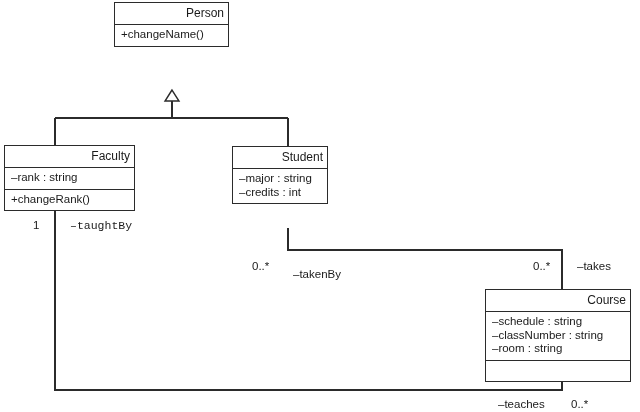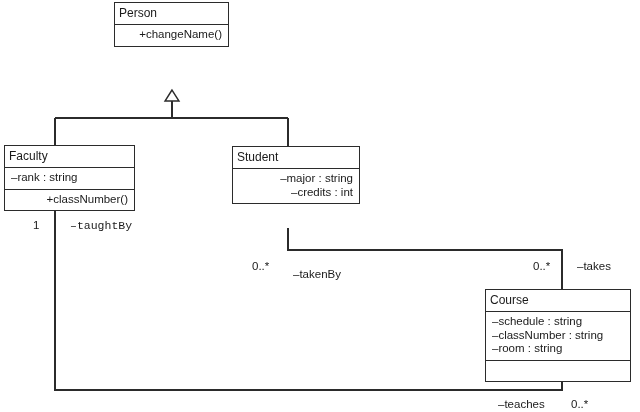--- a/index.html
+++ b/index.html
@@ -23,38 +23,37 @@
     pointer-events: none;
   }
   .uml-class {
     position: absolute;
     box-sizing: border-box;
     border: 1px solid #2b2b2b;
     background: #ffffff;
     z-index: 5;
   }
   .uml-name {
-    text-align: left;
+    text-align: right;
     font-size: 12px;
     color: #1a1a1a;
     padding: 3px 4px 4px 4px;
     border-bottom: 1px solid #2b2b2b;
     line-height: 14px;
     white-space: nowrap;
   }
   .uml-compartment {
     padding: 3px 6px 4px 6px;
     border-bottom: 1px solid #2b2b2b;
     font-size: 11.5px;
     color: #1a1a1a;
     line-height: 13.5px;
   }
   .uml-compartment:last-child {
     border-bottom: none;
-    text-align: right;
   }
   .uml-compartment.empty {
     min-height: 13px;
   }
   .uml-row {
     white-space: nowrap;
   }
   .edge-label {
     position: absolute;
     font-size: 11.5px;
@@ -94,25 +93,25 @@
       <div class="uml-row">+changeName()</div>
     </div>
   </div>
 
   <div class="uml-class" style="left:4px; top:145px; width:131px;">
     <div class="uml-name">Faculty</div>
     <div class="uml-compartment">
       <div class="uml-row">–rank : string</div>
     </div>
     <div class="uml-compartment">
-      <div class="uml-row">+classNumber()</div>
+      <div class="uml-row">+changeRank()</div>
     </div>
   </div>
 
-  <div class="uml-class" style="left:232px; top:146px; width:128px;">
+  <div class="uml-class" style="left:232px; top:146px; width:96px;">
     <div class="uml-name">Student</div>
     <div class="uml-compartment">
       <div class="uml-row">–major : string</div>
       <div class="uml-row">–credits : int</div>
     </div>
   </div>
 
   <div class="uml-class" style="left:485px; top:289px; width:146px;">
     <div class="uml-name">Course</div>
     <div class="uml-compartment">

